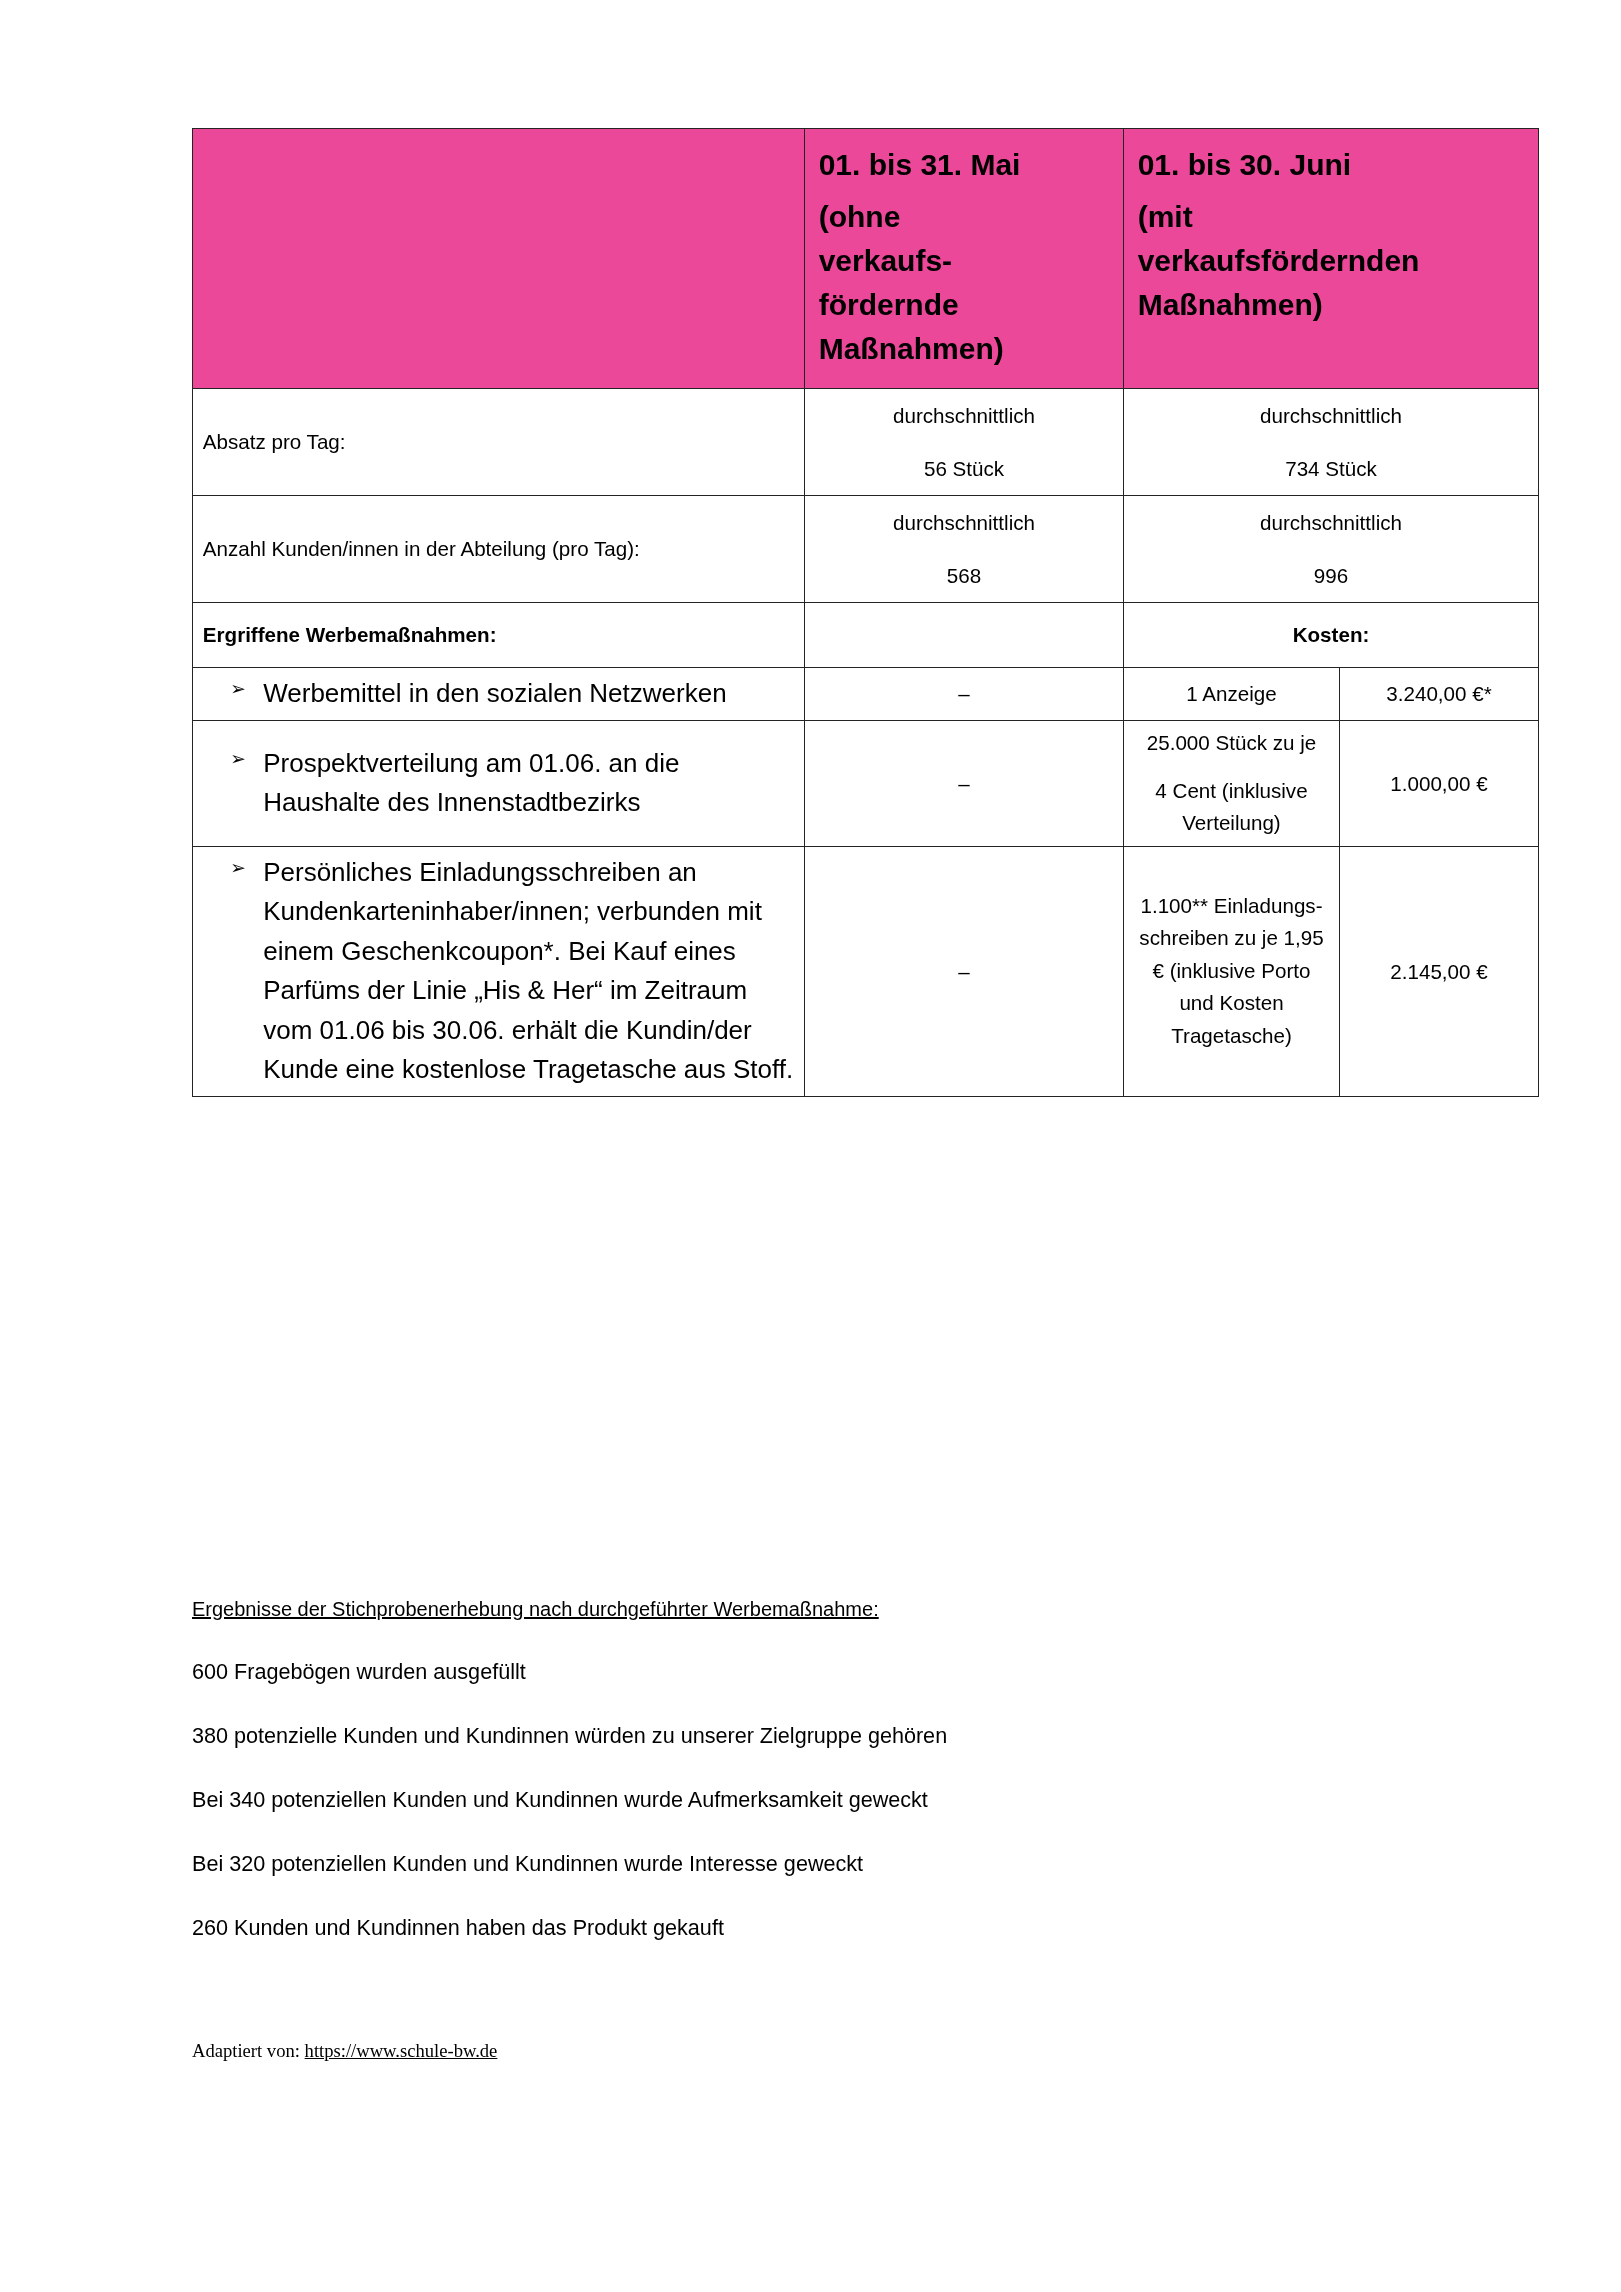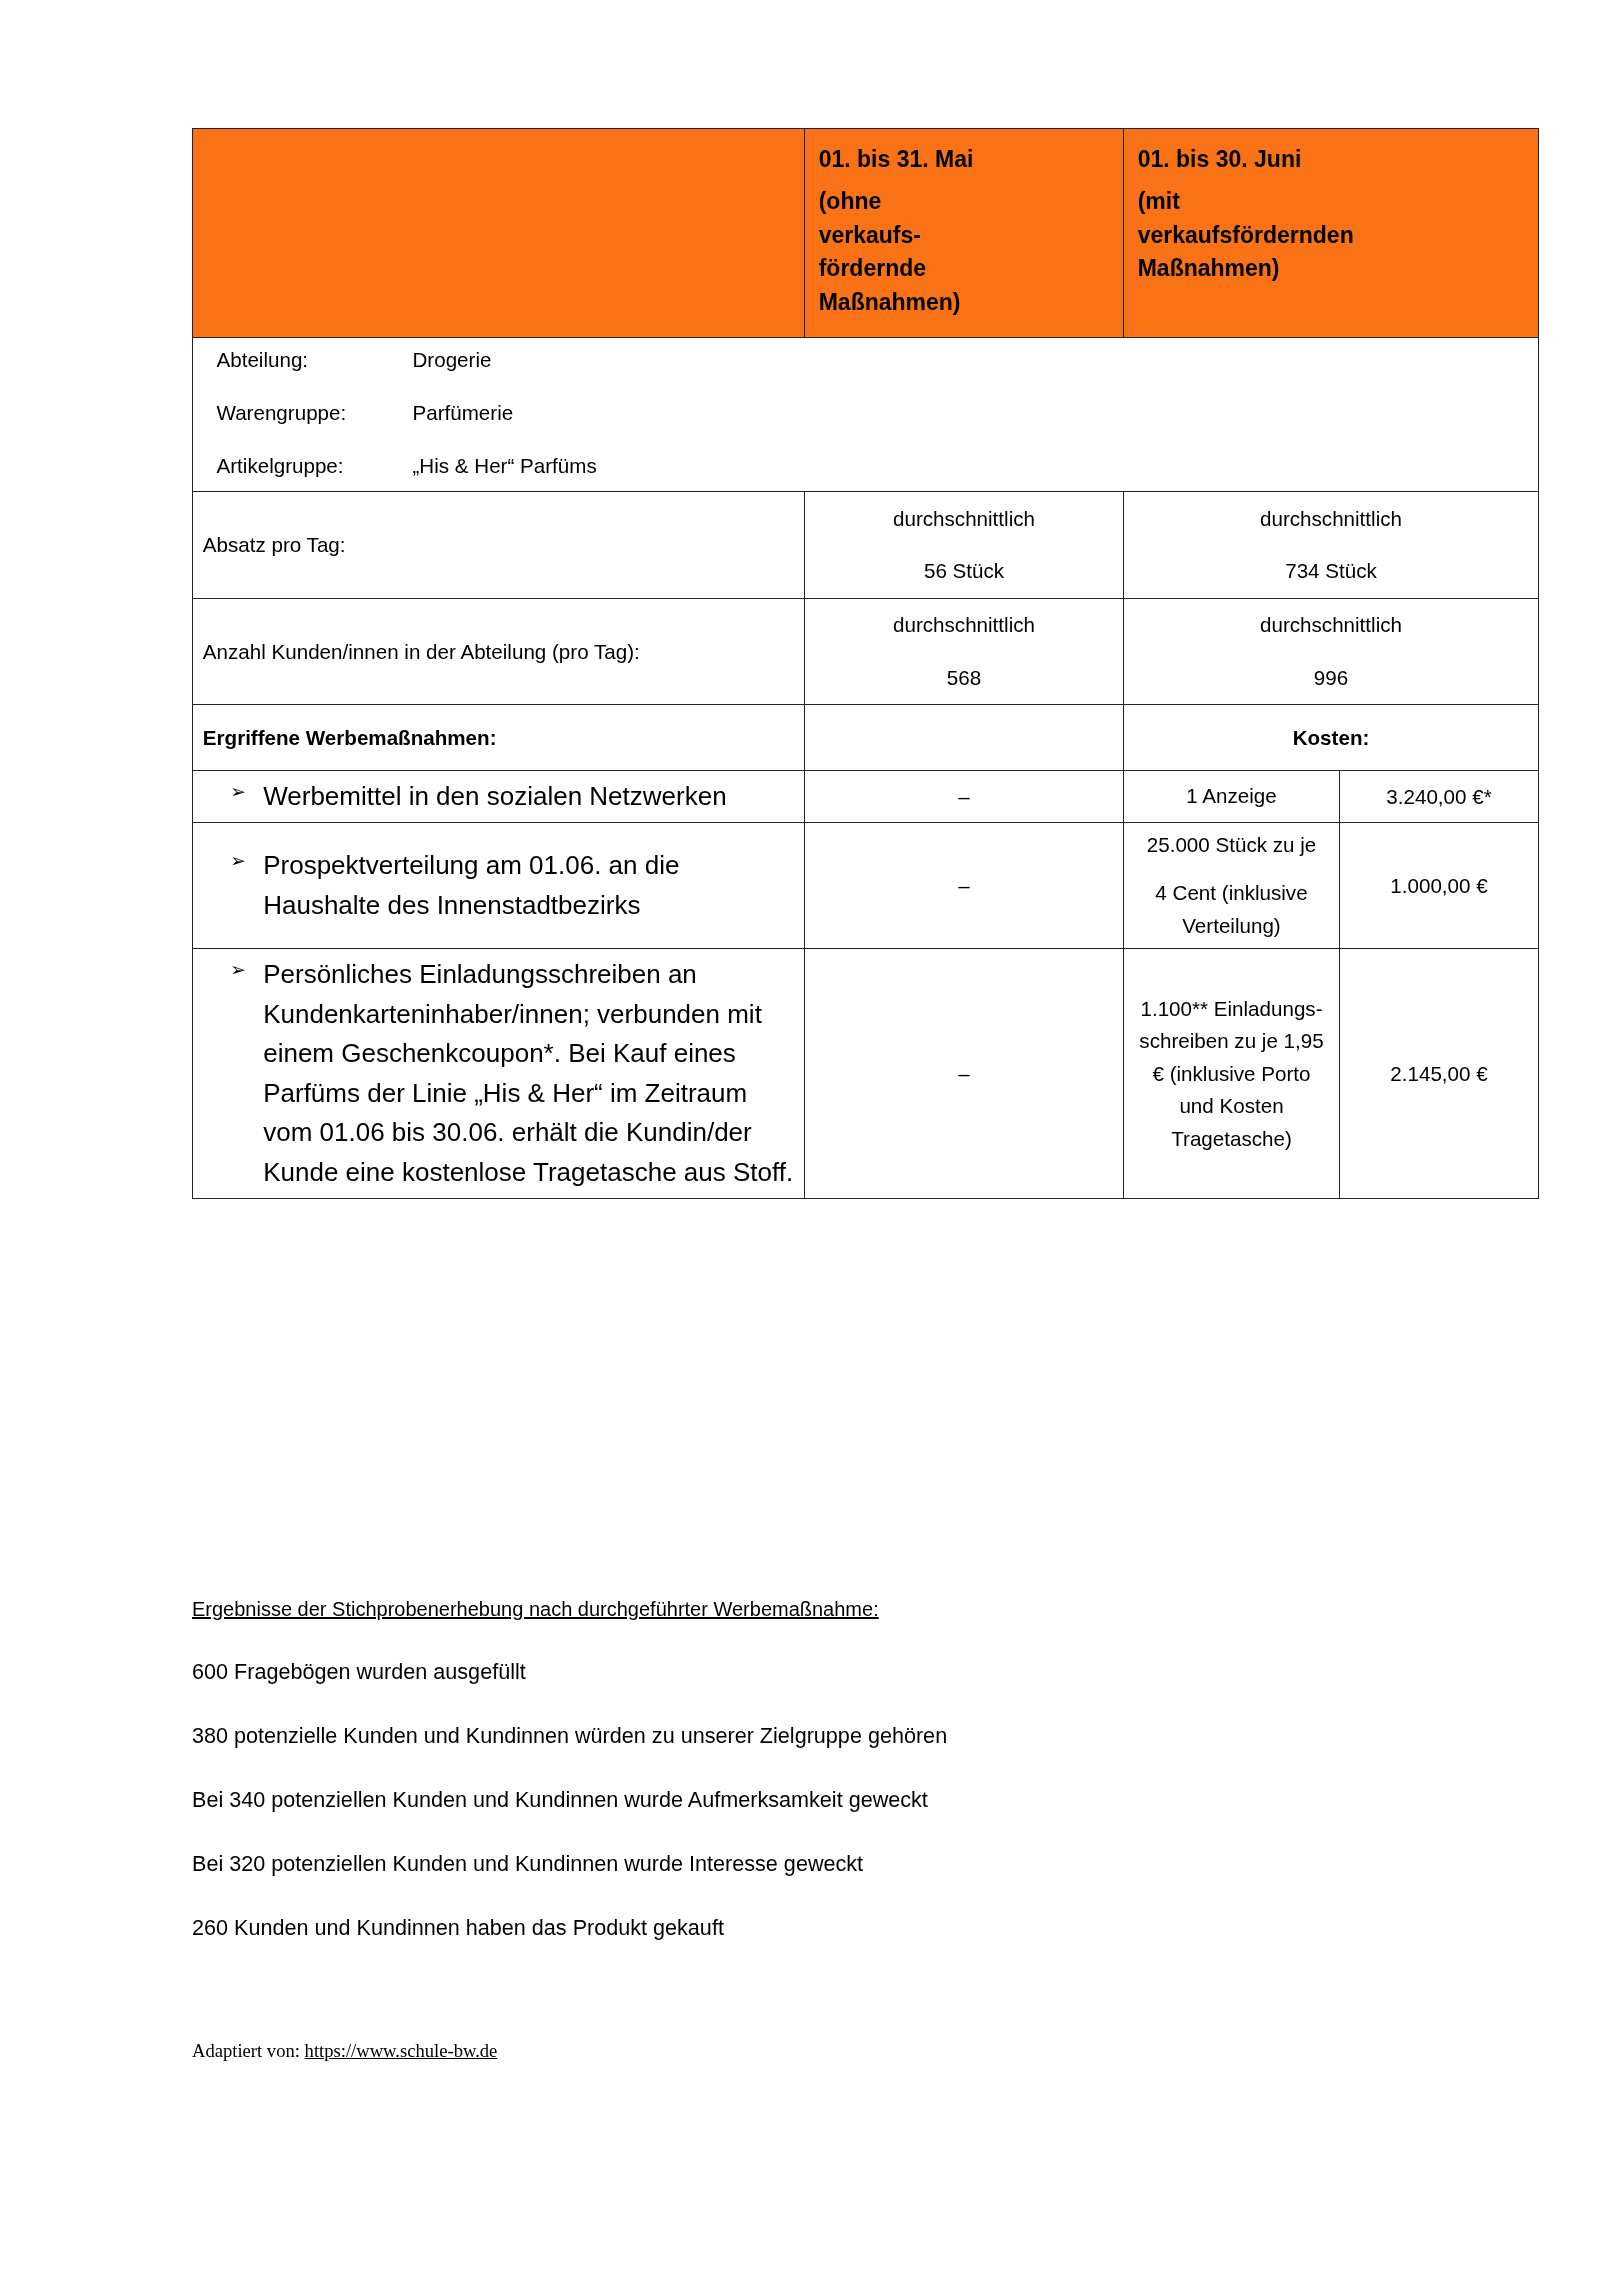--- a/index.html
+++ b/index.html
@@ -44,23 +44,23 @@
   }
 
   
   col.c1 { width: 612px; }
   col.c2 { width: 319px; }
   col.c3 { width: 216px; }
   col.c4 { width: 199px; }
 
   
   tr.head td {
-    background: #f97316;
+    background: #ec4899;
     font-weight: bold;
-    font-size: 23px;
+    font-size: 30px;
     line-height: 1.46;
     vertical-align: top;
     padding: 13.7px 13.7px 17.6px 13.7px;
     height: 147px;
   }
   .hdr-line { display: block; }
   .hdr-gap { display: block; height: 8.8px; }
 
   
   td.info {
@@ -172,38 +172,20 @@
           </td>
           <td colspan="2">
             <span class="hdr-line">01. bis 30. Juni</span>
             <span class="hdr-gap"></span>
             <span class="hdr-line">(mit</span>
             <span class="hdr-line">verkaufsfördernden</span>
             <span class="hdr-line">Maßnahmen)</span>
           </td>
         </tr>
 
-        <tr>
-          <td class="info" colspan="4">
-            <div class="info-grid">
-              <div class="info-row">
-                <div class="info-label">Abteilung:</div>
-                <div class="info-value">Drogerie</div>
-              </div>
-              <div class="info-row">
-                <div class="info-label">Warengruppe:</div>
-                <div class="info-value">Parfümerie</div>
-              </div>
-              <div class="info-row">
-                <div class="info-label">Artikelgruppe:</div>
-                <div class="info-value">„His &amp; Her“ Parfüms</div>
-              </div>
-            </div>
-          </td>
-        </tr>
 
         <tr>
           <td class="tall">Absatz pro Tag:</td>
           <td class="cell-c two-line">
             <span class="l1">durchschnittlich</span>
             <span class="l2">56 Stück</span>
           </td>
           <td class="cell-c two-line" colspan="2">
             <span class="l1">durchschnittlich</span>
             <span class="l2">734 Stück</span>

